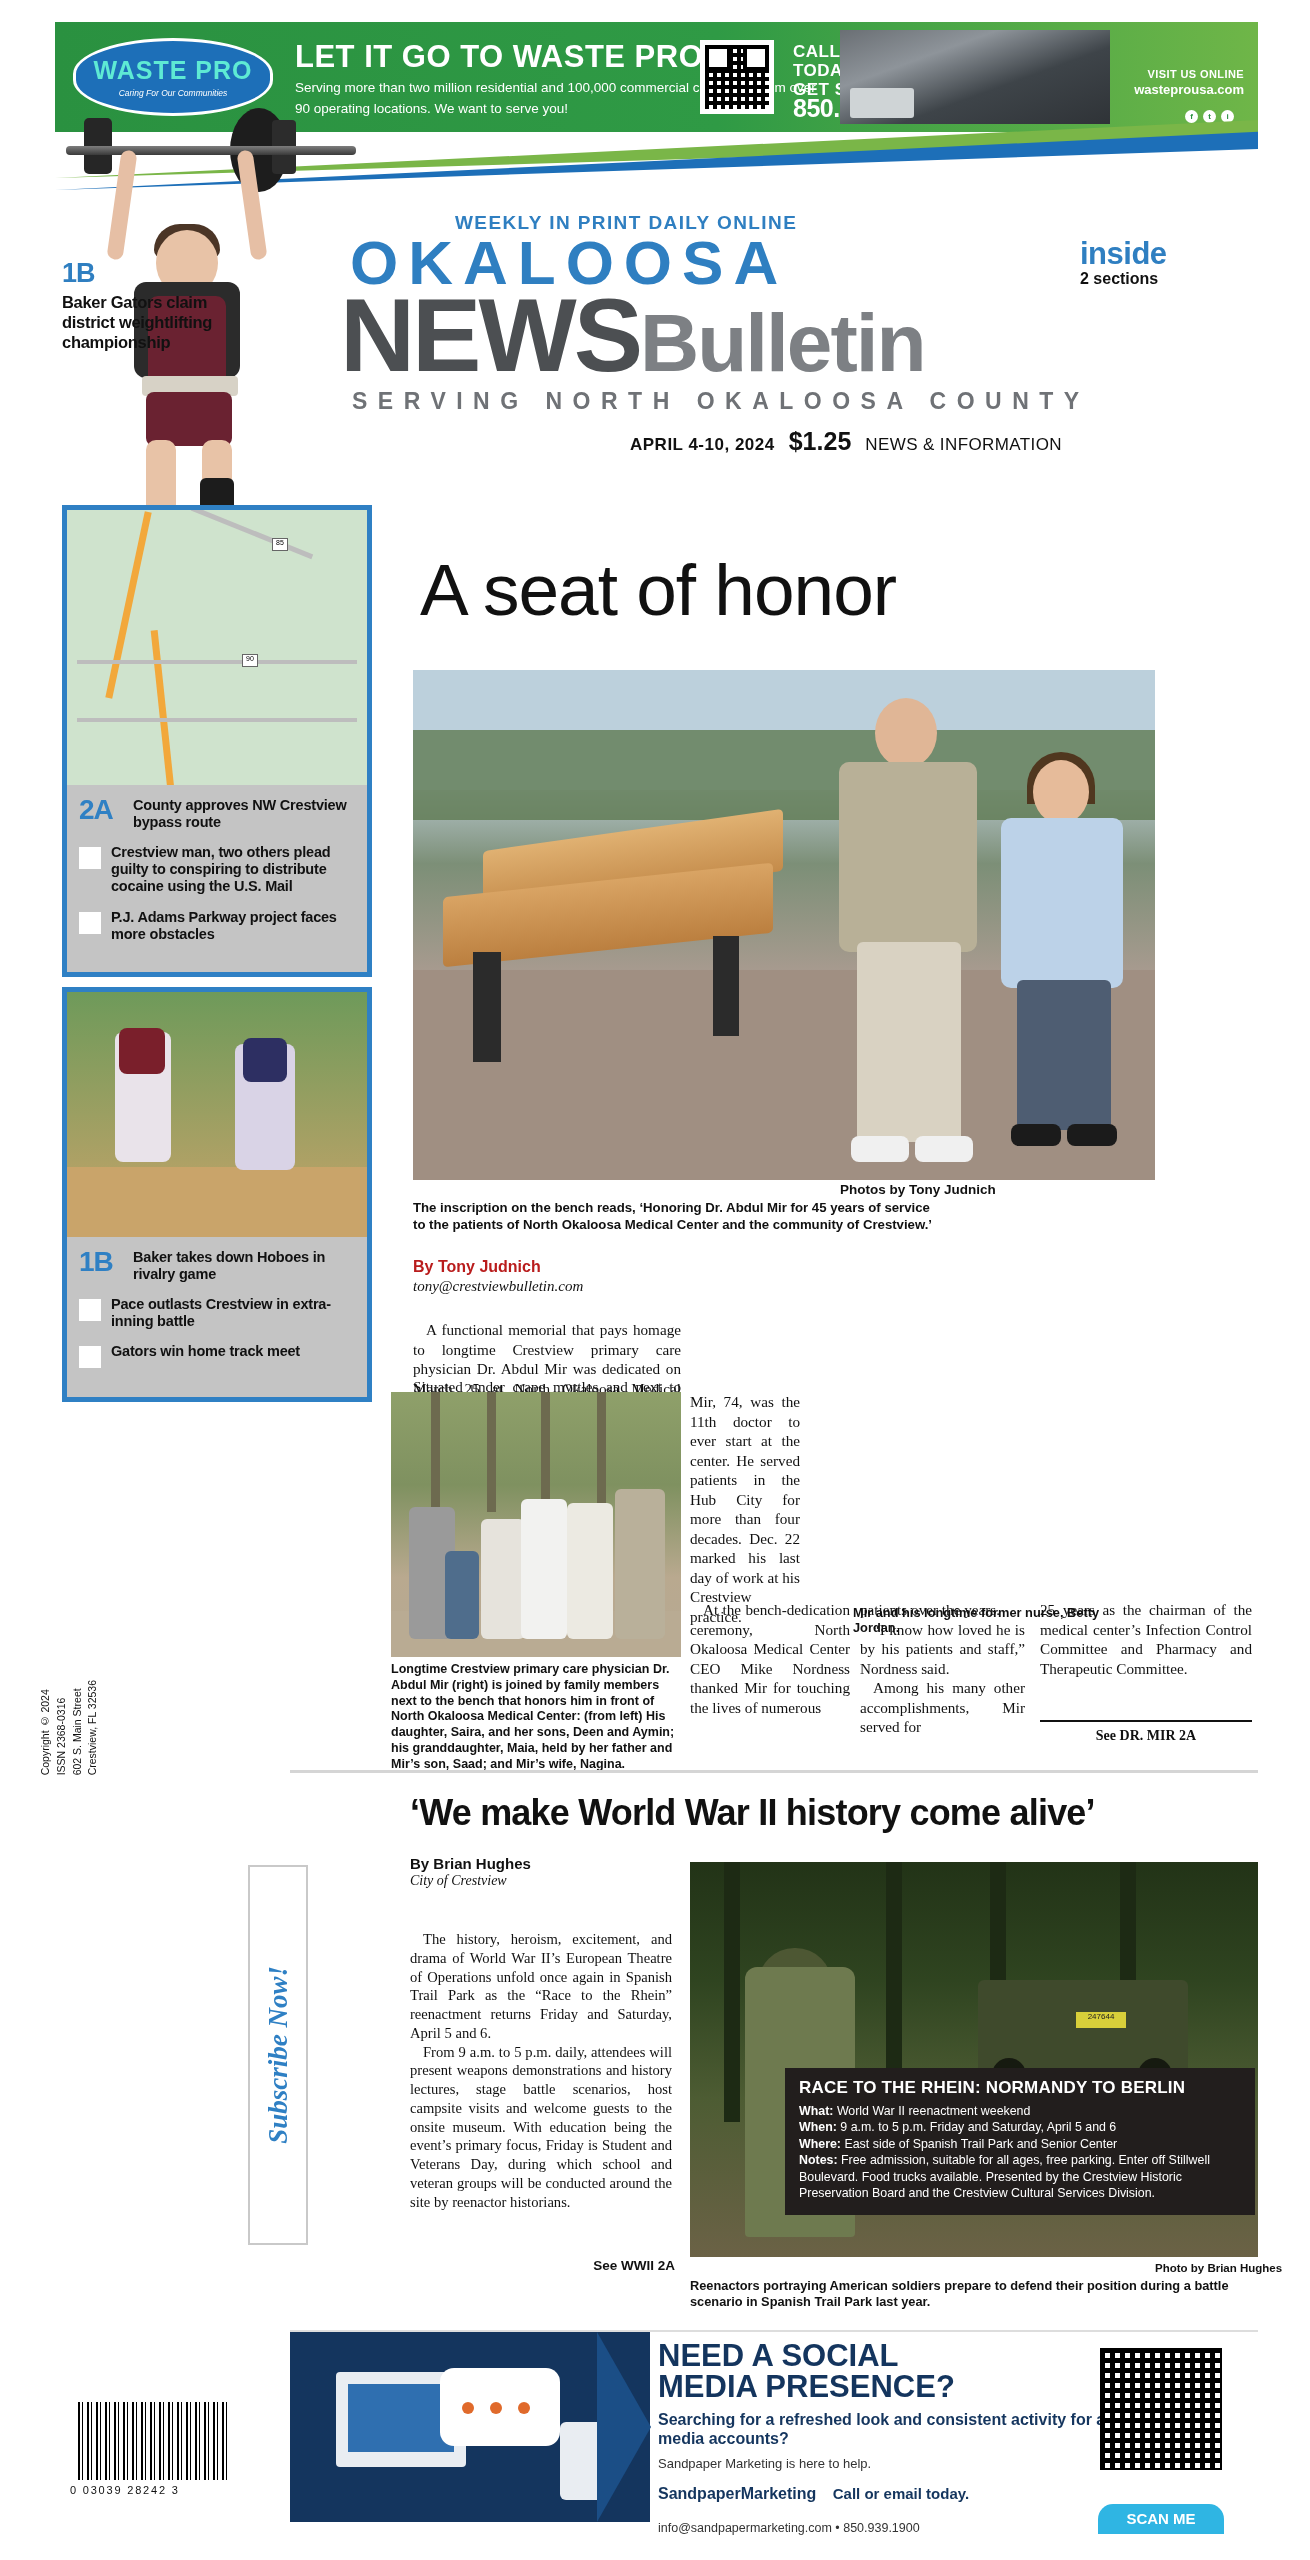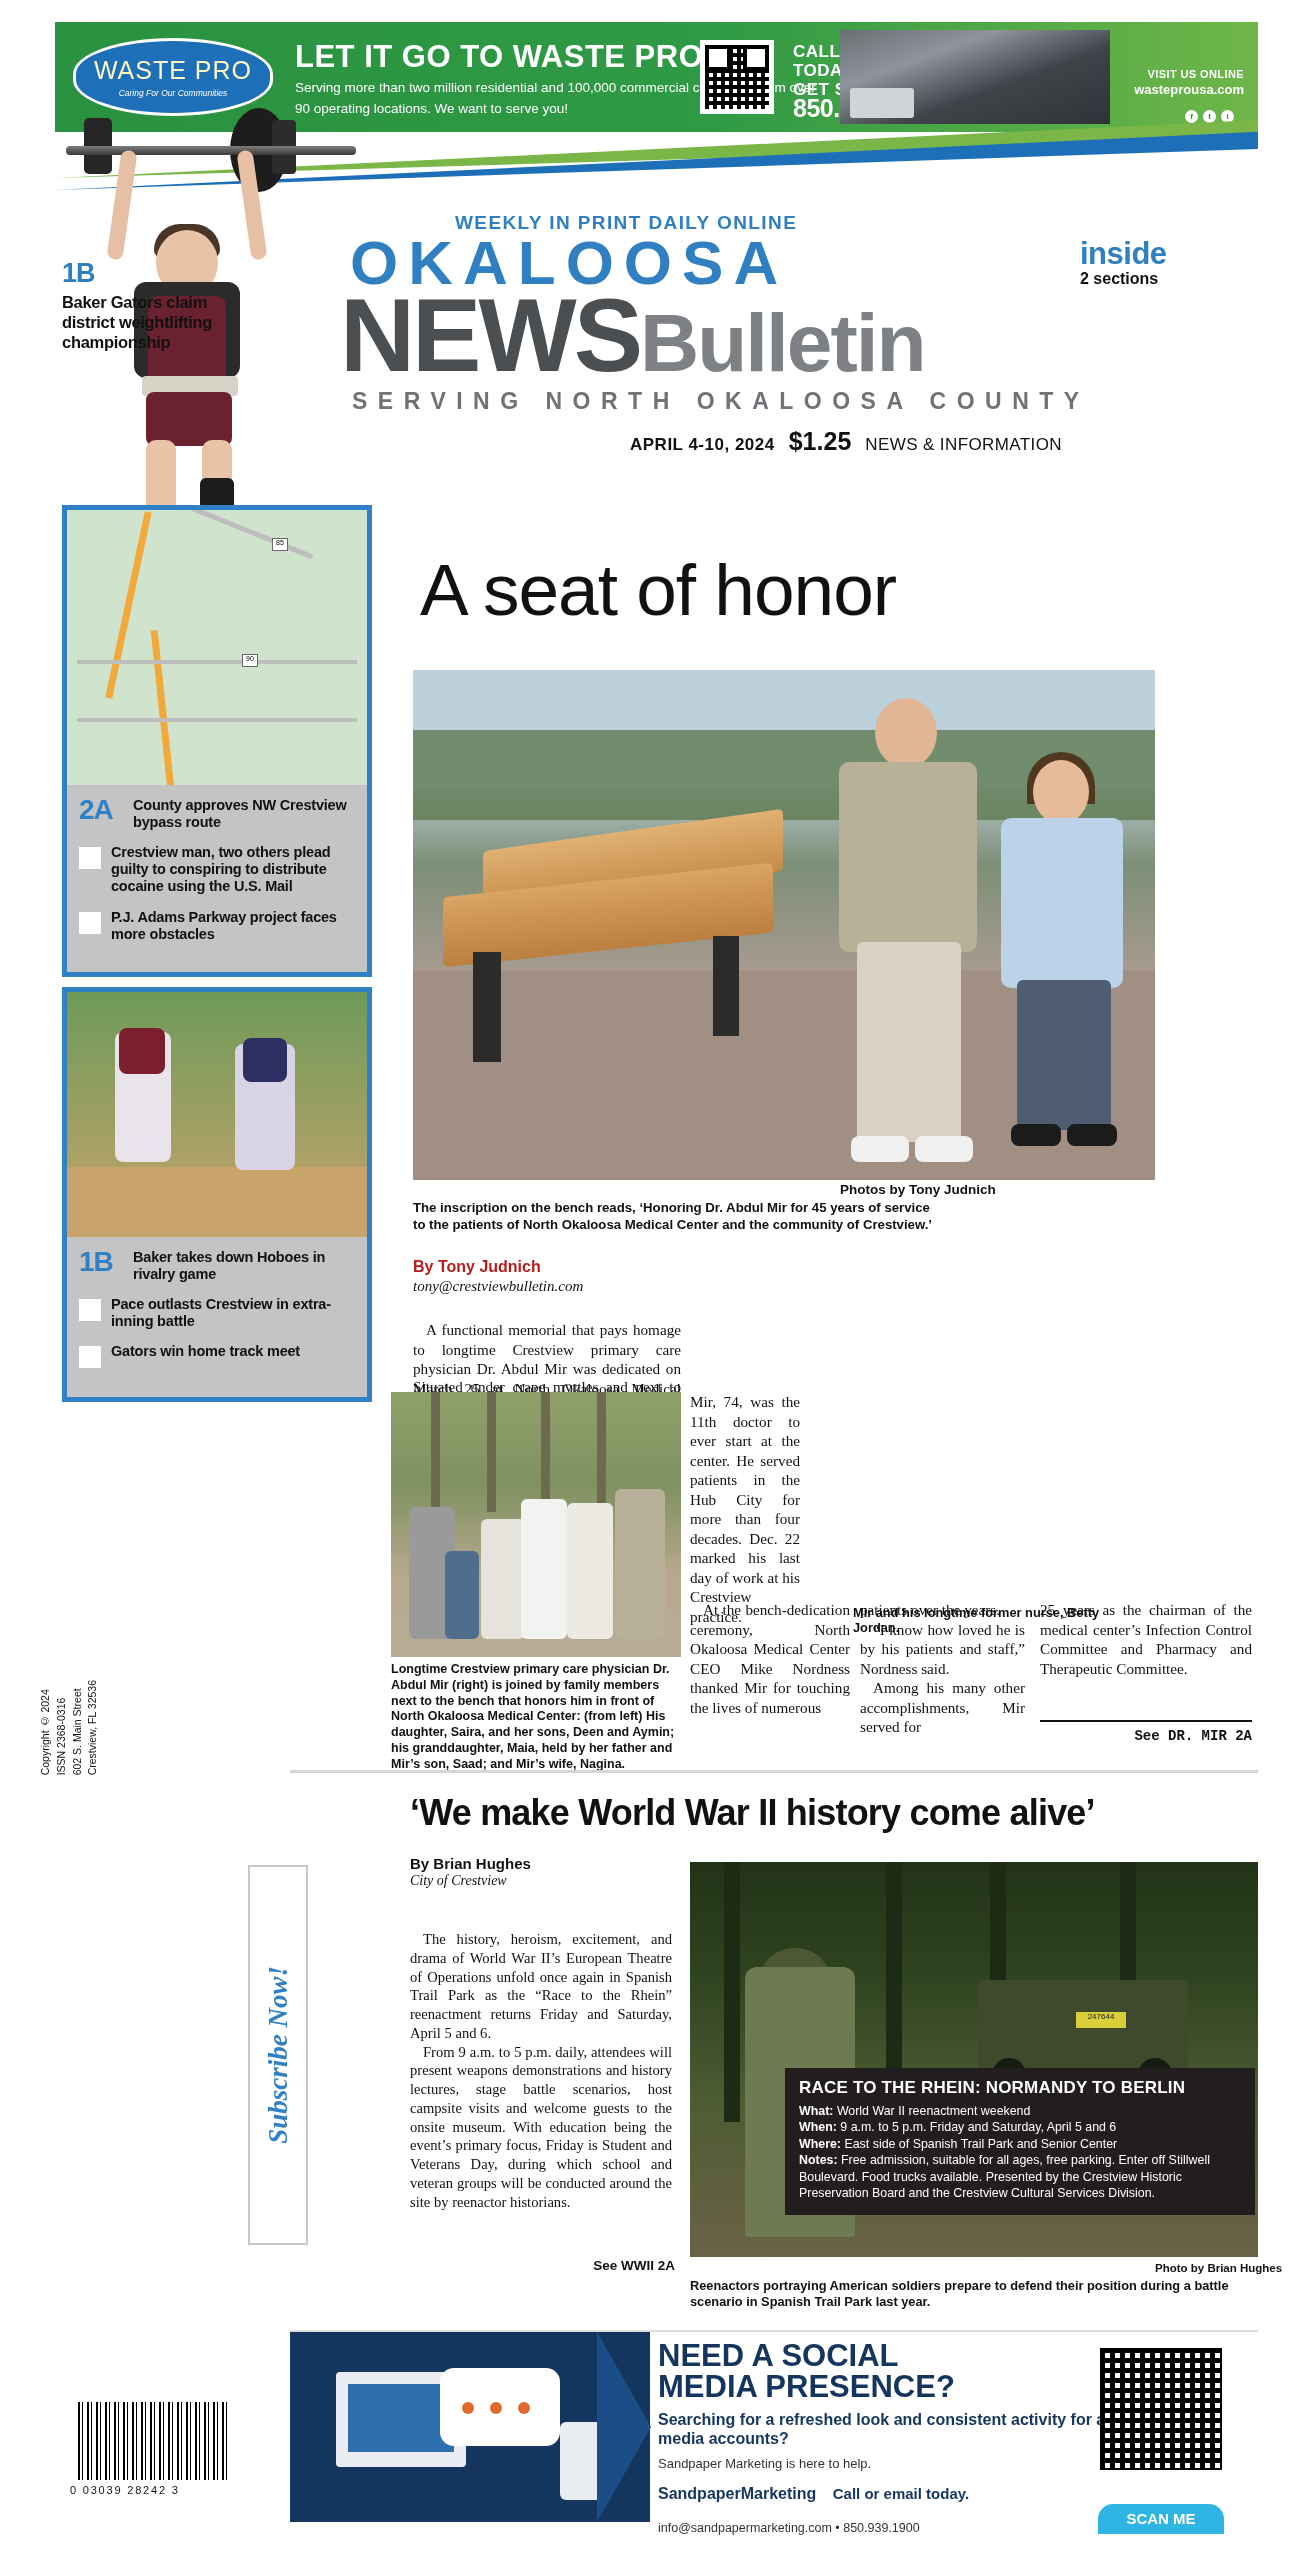--- a/index.html
+++ b/index.html
@@ -16,21 +16,21 @@
     position:absolute; left:55px; top:22px; width:1203px; height:110px;
     background:linear-gradient(90deg,#2a9140 0%, #2f9a45 55%, #6fb648 100%);
     overflow:hidden;
   }
   .wp-logo {
     position:absolute; left:18px; top:16px; width:200px; height:78px;
     background:#1d6fb8; border-radius:50%/46%;
     border:3px solid #fff;
     display:flex; flex-direction:column; align-items:center; justify-content:center;
   }
-  .wp-logo .wp-main { color:#fef9c3; font-weight:normal; font-size:25px; letter-spacing:1px;
+  .wp-logo .wp-main { color:#5eead4; font-weight:bold; font-size:25px; letter-spacing:1px;
      font-family:"Liberation Sans", sans-serif; }
   .wp-logo .wp-sub { color:#fff; font-size:8.5px; font-style:italic; margin-top:3px; }
   .ad-head { position:absolute; left:240px; top:17px; color:#fff; font-weight:bold;
      font-size:31px; letter-spacing:0.5px; font-family:"Liberation Sans", sans-serif; }
   .ad-body { position:absolute; left:240px; top:56px; color:#fff; font-size:13.5px;
      line-height:1.55; width:530px; }
   .qr {
     position:absolute; left:645px; top:18px; width:74px; height:74px; background:#fff; padding:5px;
   }
   .qr-inner { width:100%; height:100%;
@@ -203,22 +203,22 @@
   .family-photo .trunk { position:absolute; top:0; width:9px; height:120px; background:#6d6a4f;}
   .family-photo .p { position:absolute; bottom:18px; border-radius:6px;}
   .family-photo .path { position:absolute; left:0; bottom:0; width:100%; height:46px; background:#b9ab93;}
   .family-cap { position:absolute; left:391px; top:1662px; width:290px; font-size:12.5px;
      font-weight:bold; line-height:1.26; color:#111; font-family:"Liberation Sans", sans-serif;}
 
   .midcap { position:absolute; left:853px; top:1605px; width:250px; font-size:12.8px;
      font-weight:bold; color:#111; font-family:"Liberation Sans", sans-serif;}
 
   .jump-rule { position:absolute; left:1040px; top:1720px; width:212px; height:2px; background:#111; }
-  .jump { position:absolute; left:1040px; top:1728px; width:212px; text-align:right;
-     font-weight:bold; font-size:14px; color:#111; font-family:Liberation Mono, monospace;}
+  .jump { position:absolute; left:1040px; top:1728px; width:212px; text-align:center;
+     font-weight:bold; font-size:14px; color:#111; font-family:Liberation Serif, serif;}
 
   .hrule { position:absolute; height:3px; background:#d5d5d5; }
 
   
   .h2 { position:absolute; left:410px; top:1792px; font-size:36px; color:#111;
      font-family:"Liberation Sans", sans-serif; font-weight:bold; letter-spacing:-0.8px;}
   .byline2 { position:absolute; left:410px; top:1855px; }
   .byline2 .b1 { font-weight:bold; font-size:15px; color:#111; font-family:"Liberation Sans", sans-serif;}
   .byline2 .b2 { font-style:italic; font-size:14px; color:#111; font-family:"Liberation Serif", serif; margin-top:1px;}
 

